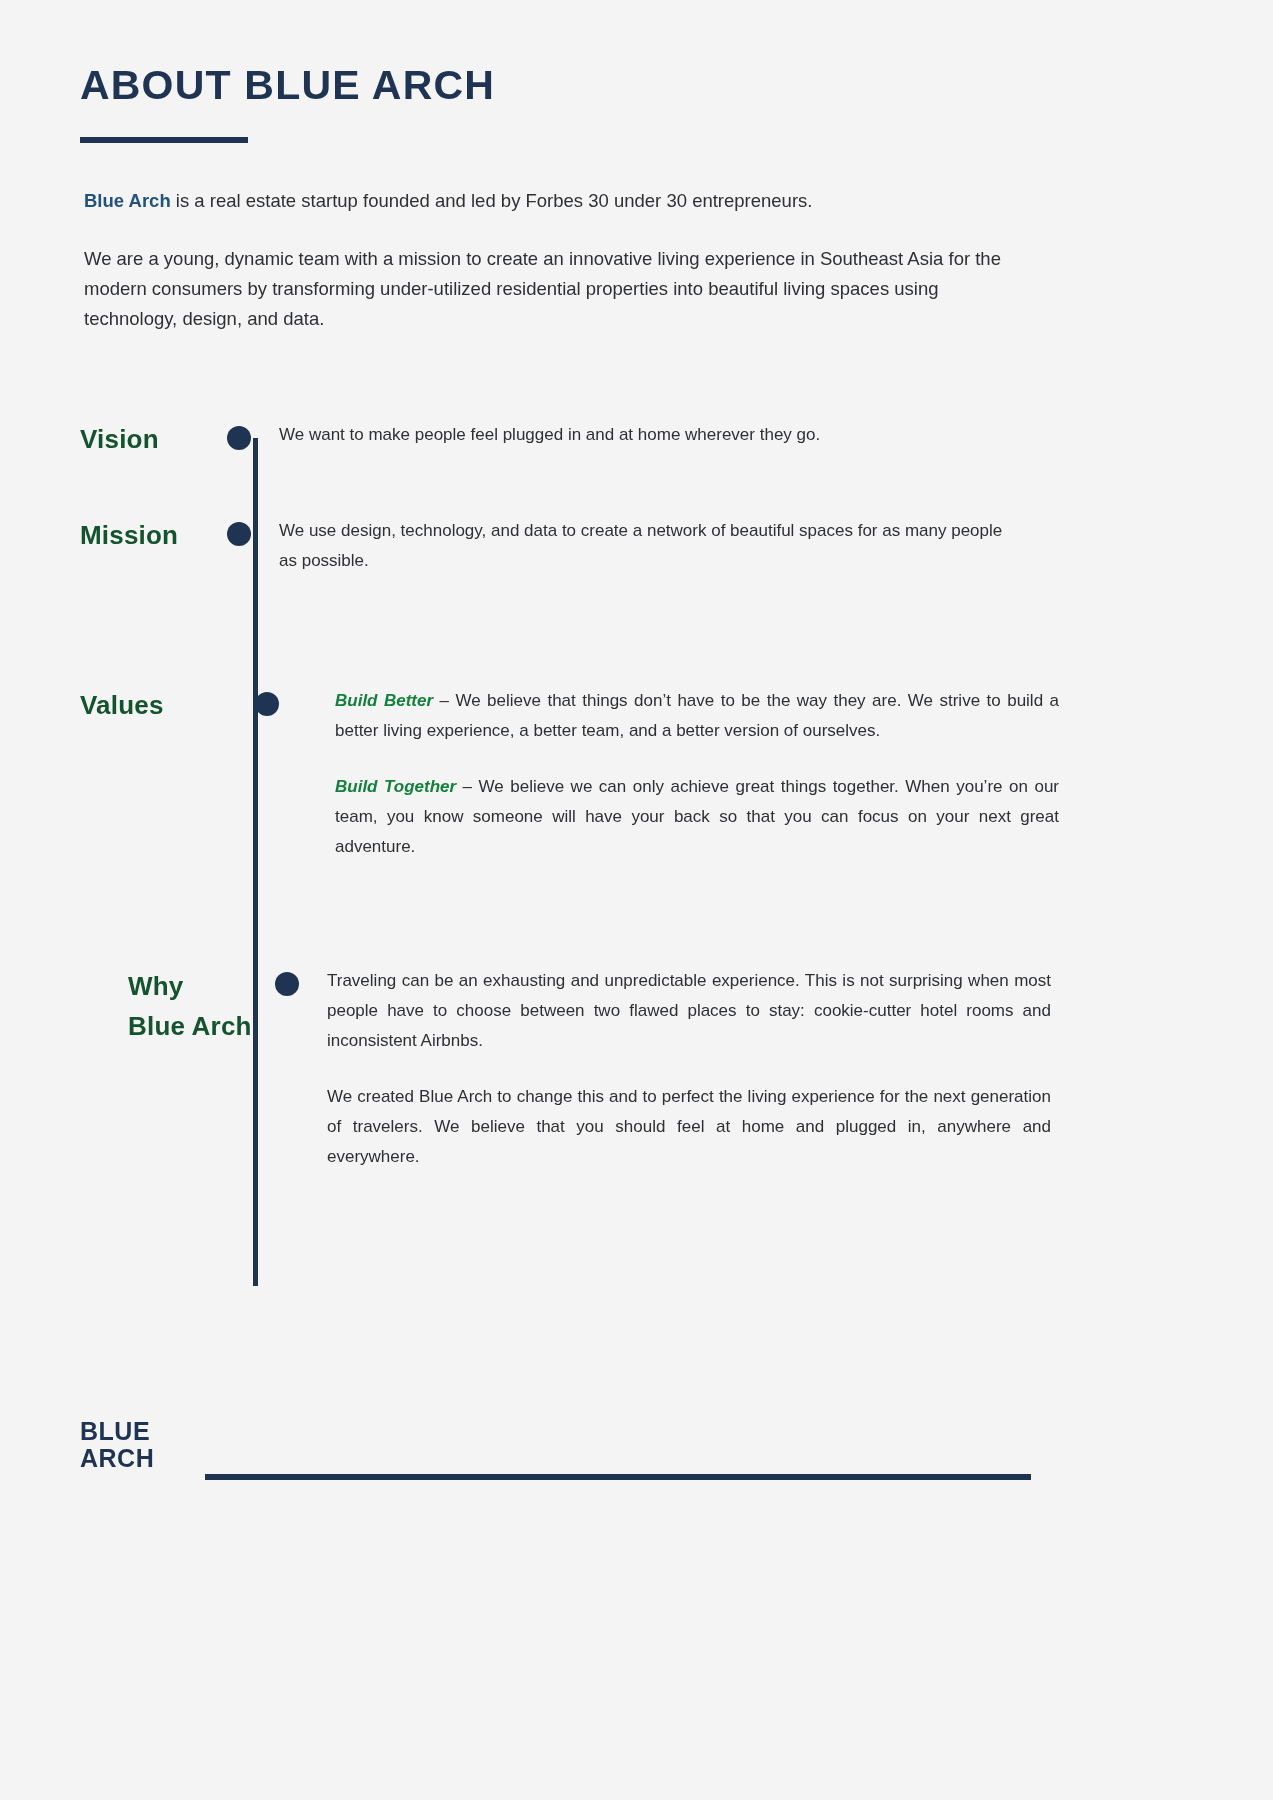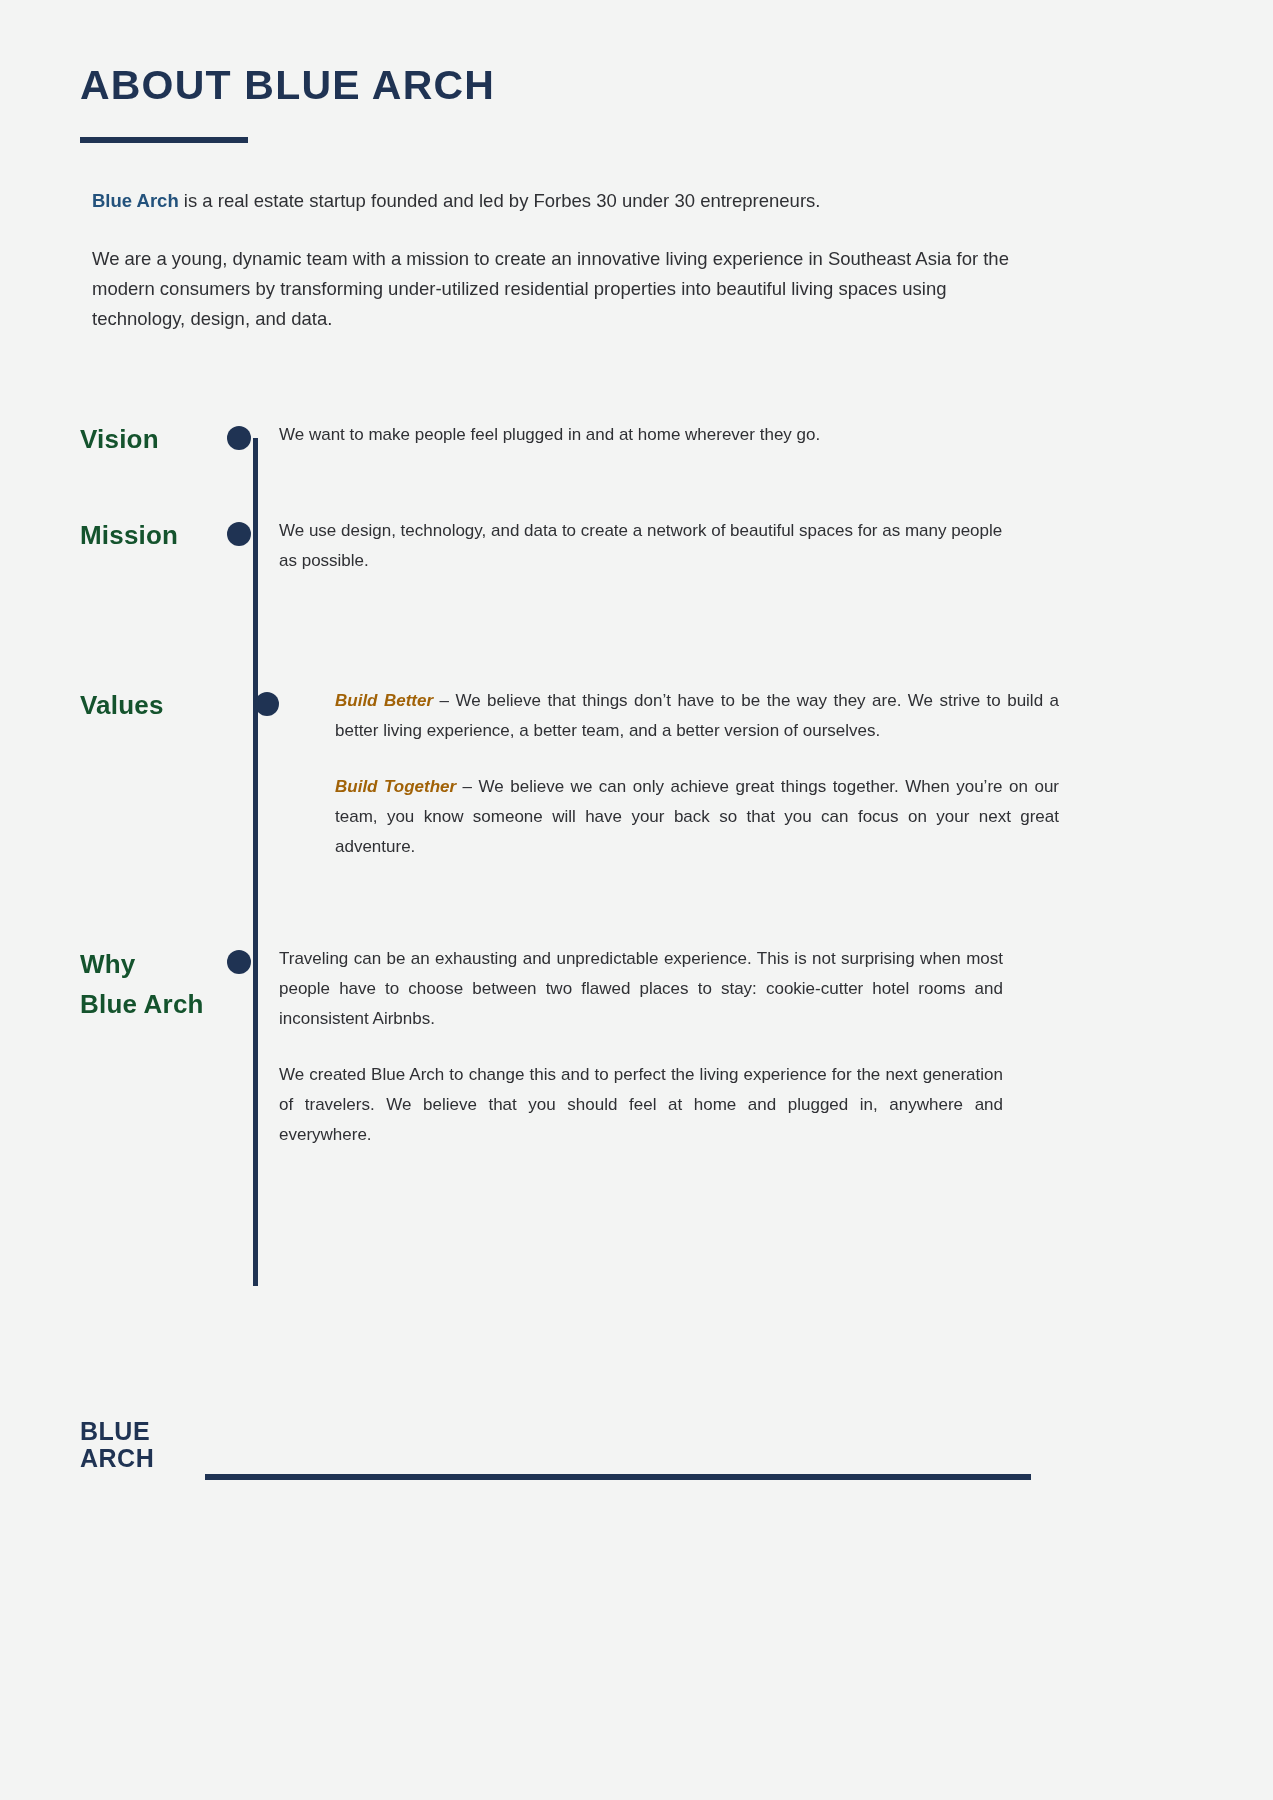--- a/index.html
+++ b/index.html
@@ -40,21 +40,21 @@
     width: 168px;
     height: 6px;
     background: #1f3353;
     margin-top: 28px;
   }
 
   
   .intro { position: absolute; left: 80px; top: 186px; width: 952px; }
 
   .intro p {
-    margin: 0 0 28px 12px;
+    margin: 0 0 28px 4px;
     font-size: 18.5px;
     line-height: 30px;
     color: #2f3034;
     font-weight: 400;
   }
 
   .intro p:last-child { margin-bottom: 0; }
 
   .brand-inline {
     color: #23527c;
@@ -122,28 +122,28 @@
     color: #2f3034;
   }
 
   .tl-body p:last-child { margin-bottom: 0; }
 
   .tl-body.justified p { text-align: justify; }
 
   .val-name {
     font-weight: 700;
     font-style: italic;
-    color: #a16207;
+    color: #15803d;
   }
 
   
   .row-vision  { margin-top: 0px; }
   .row-mission { margin-top: 58px; }
   .row-values  { margin-top: 110px; gap: 28px; }
-  .row-why     { margin-top: 82px; }
+  .row-why     { margin-top: 104px; padding-left: 48px; }
 
   .row-why .tl-label { line-height: 40px; }
 
   
   .footer {
     position: absolute;
     left: 0;
     top: 1418px;
     width: 1117px;
     height: 90px;

